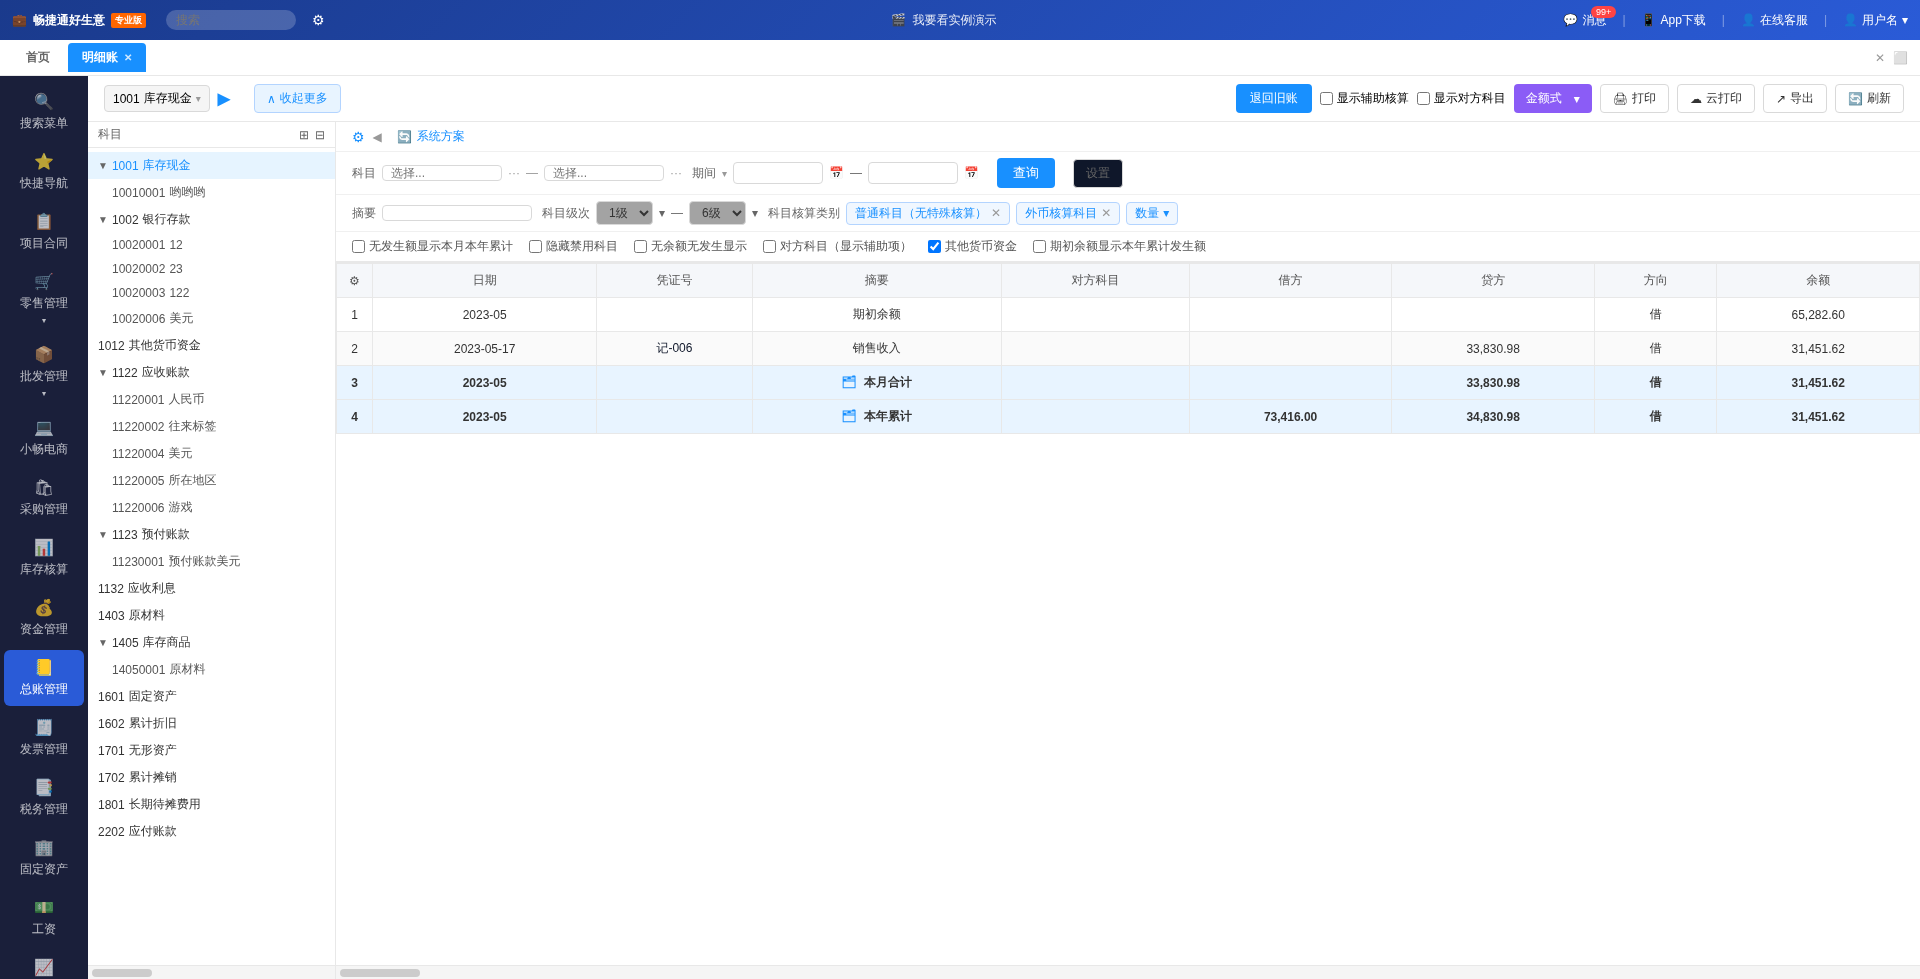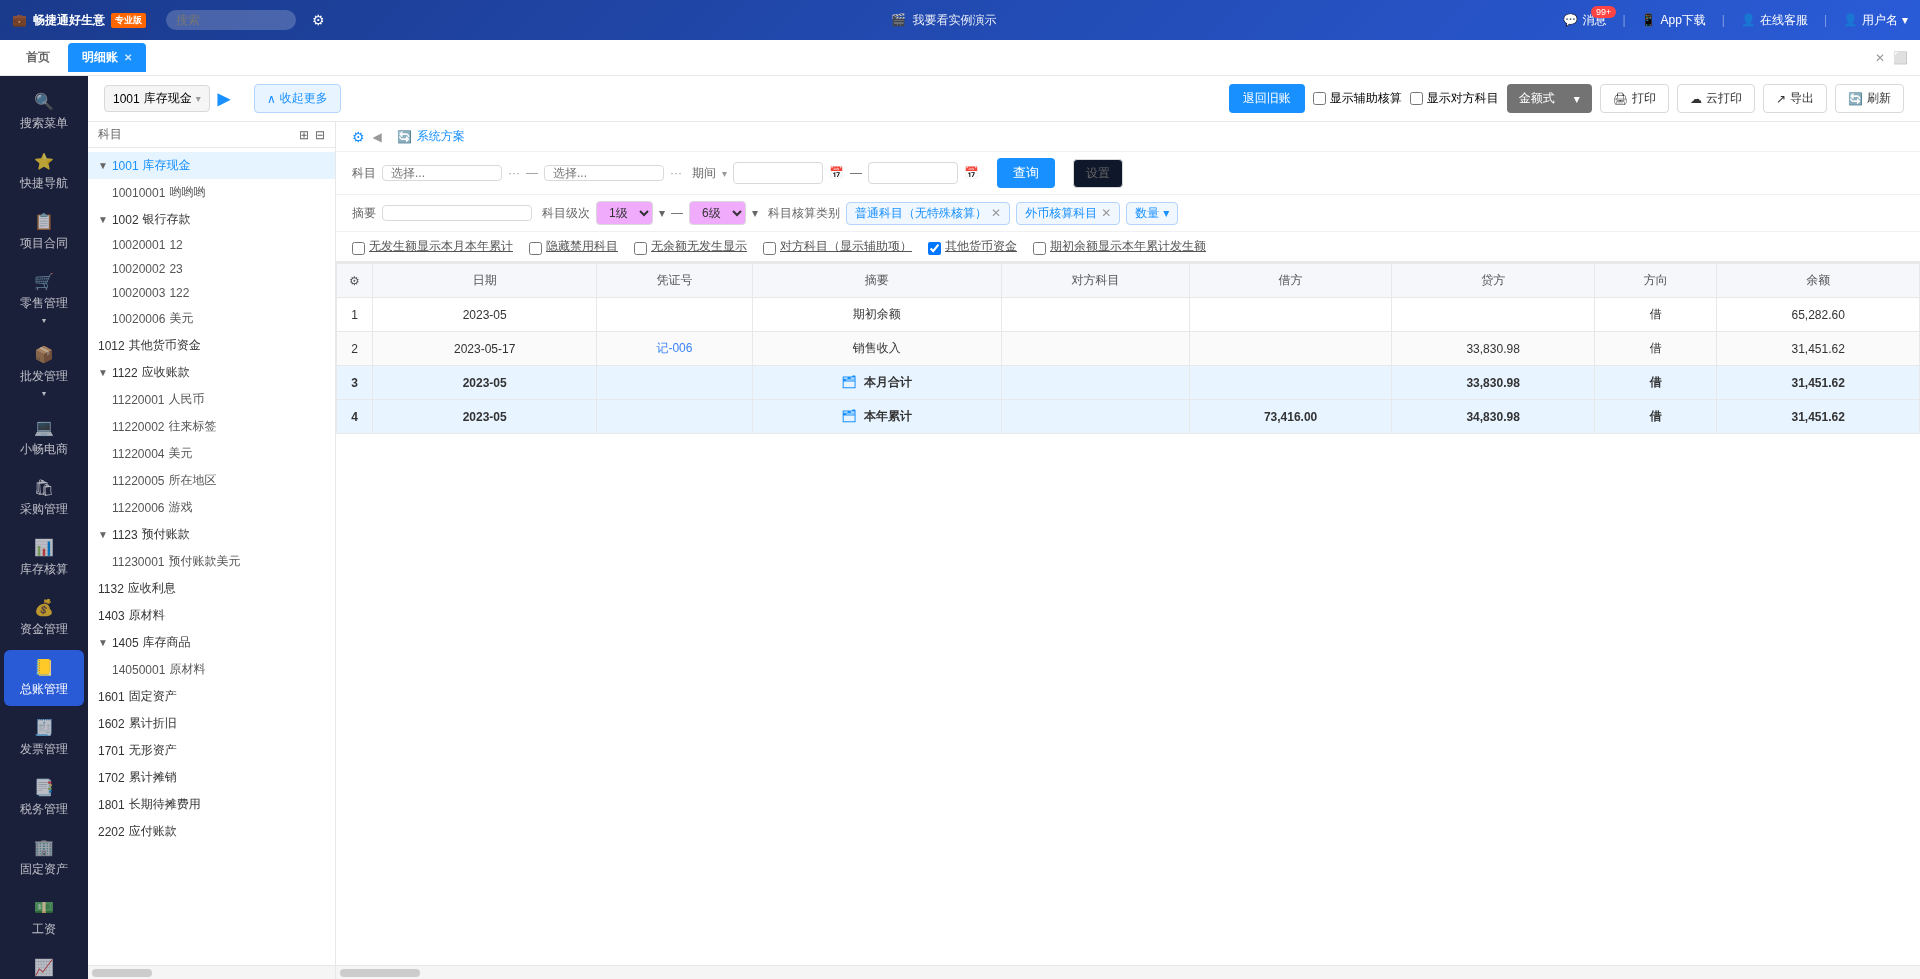--- a/index.html
+++ b/index.html
@@ -150,21 +150,21 @@
       font-size: 12px;
       color: #333;
     }
     .filter-select {
       border: 1px solid #d9d9d9;
       border-radius: 4px;
       padding: 3px 8px;
       outline: none;
       font-size: 12px;
       color: #333;
-      background: #f0abfc;
+      background: #a3a3a3;
     }
     .date-input {
       border: 1px solid #d9d9d9;
       border-radius: 4px;
       padding: 3px 8px;
       width: 90px;
       outline: none;
       font-size: 12px;
     }
 
@@ -190,25 +190,24 @@
       display: flex;
       align-items: center;
       gap: 16px;
       padding: 6px 16px;
       background: #fff;
       border-bottom: 1px solid #e8e8e8;
       flex-wrap: wrap;
     }
     .checkbox-item {
       display: flex;
-      align-items: flex-end;
+      align-items: center;
       gap: 4px;
       cursor: pointer;
       color: #555;
-      text-decoration: underline;
     }
     .checkbox-item input[type="checkbox"] { cursor: pointer; }
 
     
     .btn-primary {
       background: #1890ff;
       color: #fff;
       border: none;
       border-radius: 4px;
       padding: 6px 14px;
@@ -221,30 +220,30 @@
       border: 1px solid #d9d9d9;
       border-radius: 4px;
       padding: 5px 12px;
       cursor: pointer;
       font-size: 12px;
       display: flex;
       align-items: center;
       gap: 4px;
     }
     .btn-dropdown {
-      background: #737373;
+      background: #8b5cf6;
       color: #fff;
       border: none;
       border-radius: 4px;
       padding: 6px 12px;
       cursor: pointer;
       font-size: 12px;
       display: flex;
       align-items: center;
-      gap: 19px;
+      gap: 12px;
     }
     .action-buttons-right { margin-left: auto; display: flex; align-items: center; gap: 8px; }
     .query-btn {
       background: #1890ff;
       color: #fff;
       border: none;
       border-radius: 4px;
       padding: 6px 16px;
       cursor: pointer;
       font-size: 13px;
@@ -287,21 +286,21 @@
     tbody tr td {
       border: 1px solid #e8e8e8;
       padding: 8px 10px;
       text-align: center;
       color: #333;
     }
     tbody tr:nth-child(even) { background: #fafafa; }
     tbody tr.summary { background: #e8f4ff; font-weight: bold; }
     tbody tr.summary td { font-weight: bold; }
 
-    .voucher-link { color: #3b82f6; text-decoration: none; cursor: pointer; }
+    .voucher-link { color: #0f172a; text-decoration: none; cursor: pointer; }
 
     
     ::-webkit-scrollbar { width: 6px; height: 6px; }
     ::-webkit-scrollbar-track { background: #f5f5f5; }
     ::-webkit-scrollbar-thumb { background: #ccc; border-radius: 3px; }
 
     .panel-container {
       display: flex;
       flex: 1;
       overflow: hidden;

